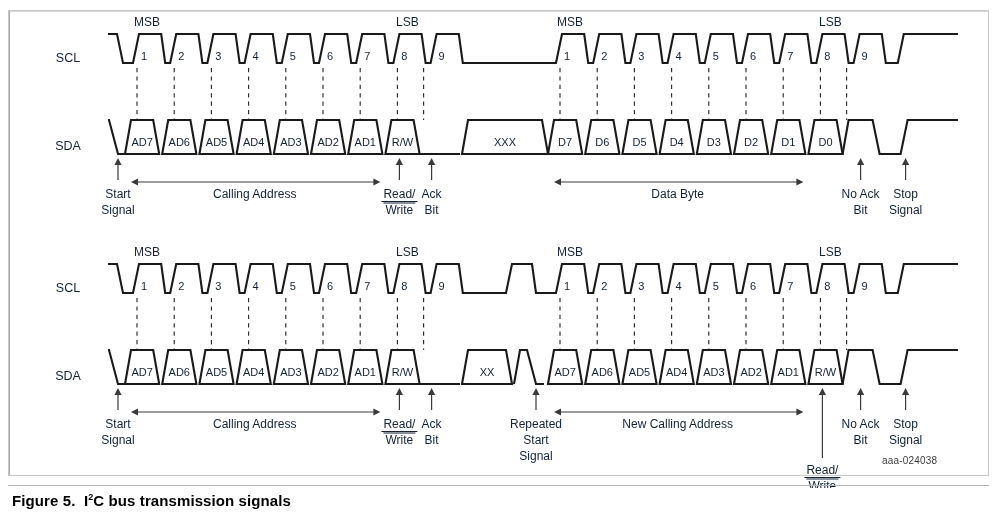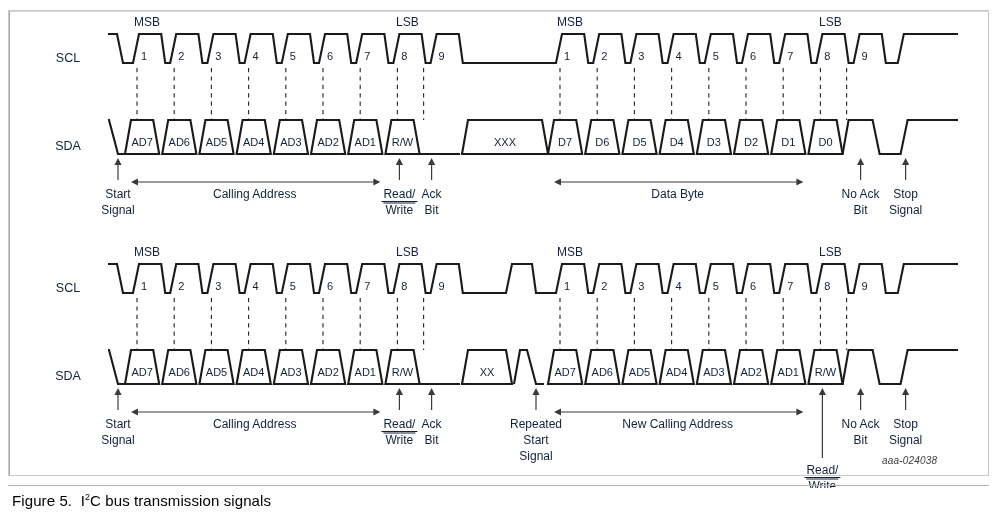--- a/index.html
+++ b/index.html
@@ -22,28 +22,28 @@
     box-sizing:border-box;pointer-events:none;
   }
 
   
   .caption-rule{
     position:absolute;left:8px;top:485px;width:981px;height:0;
     border-top:1px solid #b5b5b5;
   }
   .caption{
     position:absolute;left:12px;top:492px;
-    font-size:15px;font-weight:normal;letter-spacing:0.1px;
+    font-size:15px;font-weight:bold;letter-spacing:0.1px;
     white-space:nowrap;
   }
   .caption sup{font-size:9px;vertical-align:super;}
 
   .doc-id{
     position:absolute;left:882px;top:455px;
-    font-size:10px;font-style:italic;color:#3c3c3c;
+    font-size:10px;color:#3c3c3c;
     letter-spacing:0.2px;
   }
 
   svg{display:block;}
   .wf{fill:none;stroke:#1a1a1a;stroke-width:2.1;stroke-linejoin:miter;stroke-linecap:butt;}
   .cell{fill:#ffffff;stroke:#1a1a1a;stroke-width:2.1;stroke-linejoin:miter;}
   .dash{stroke:#2b2b2b;stroke-width:1.15;stroke-dasharray:4.2 4.2;fill:none;}
   .arrowline{stroke:#3a3a3a;stroke-width:1.2;fill:none;}
   .rail-label{font-size:12.5px;fill:#12223a;}
   .bit-num{font-size:11px;fill:#12223a;}

